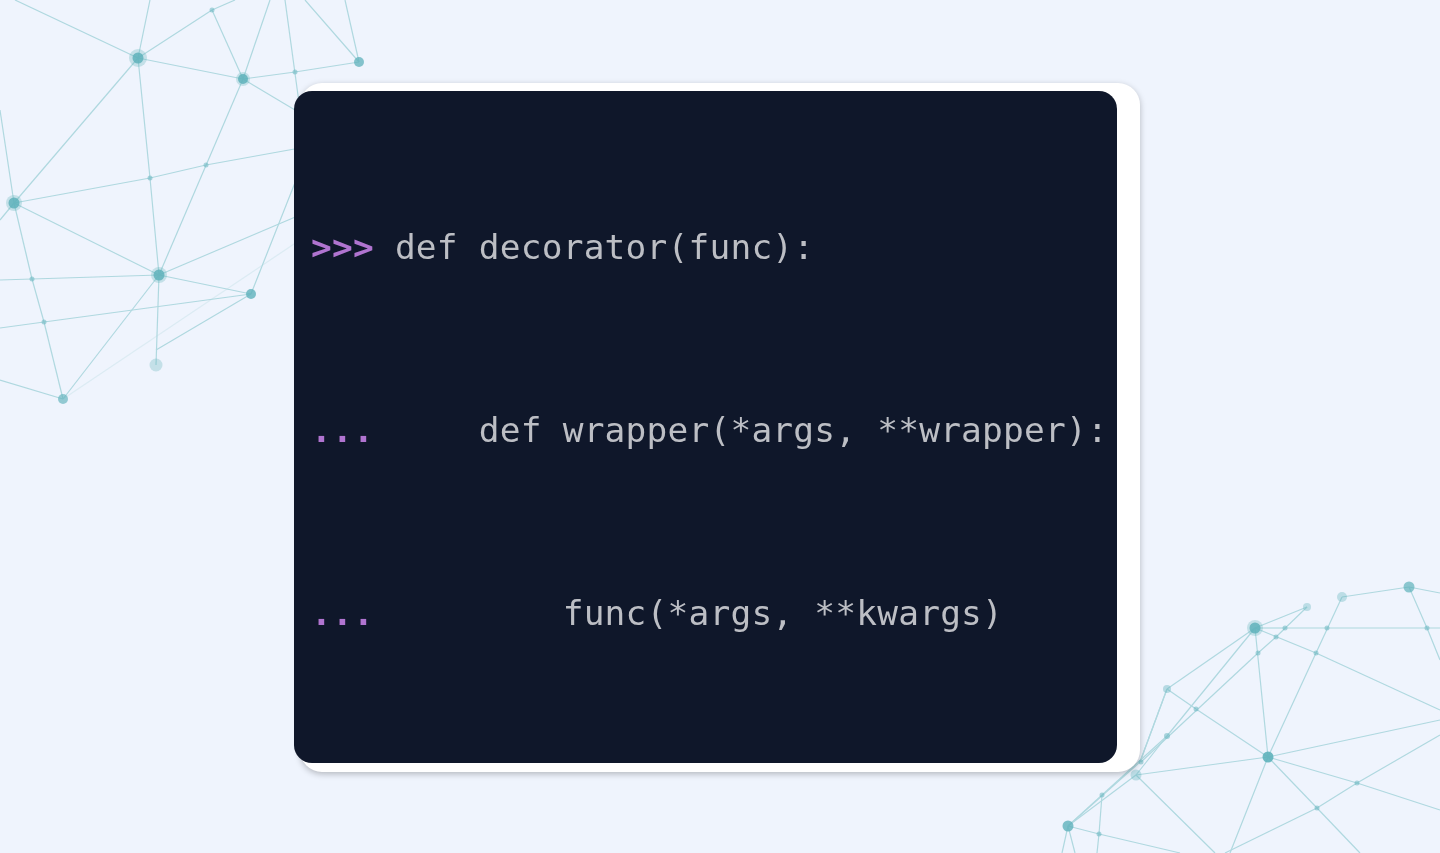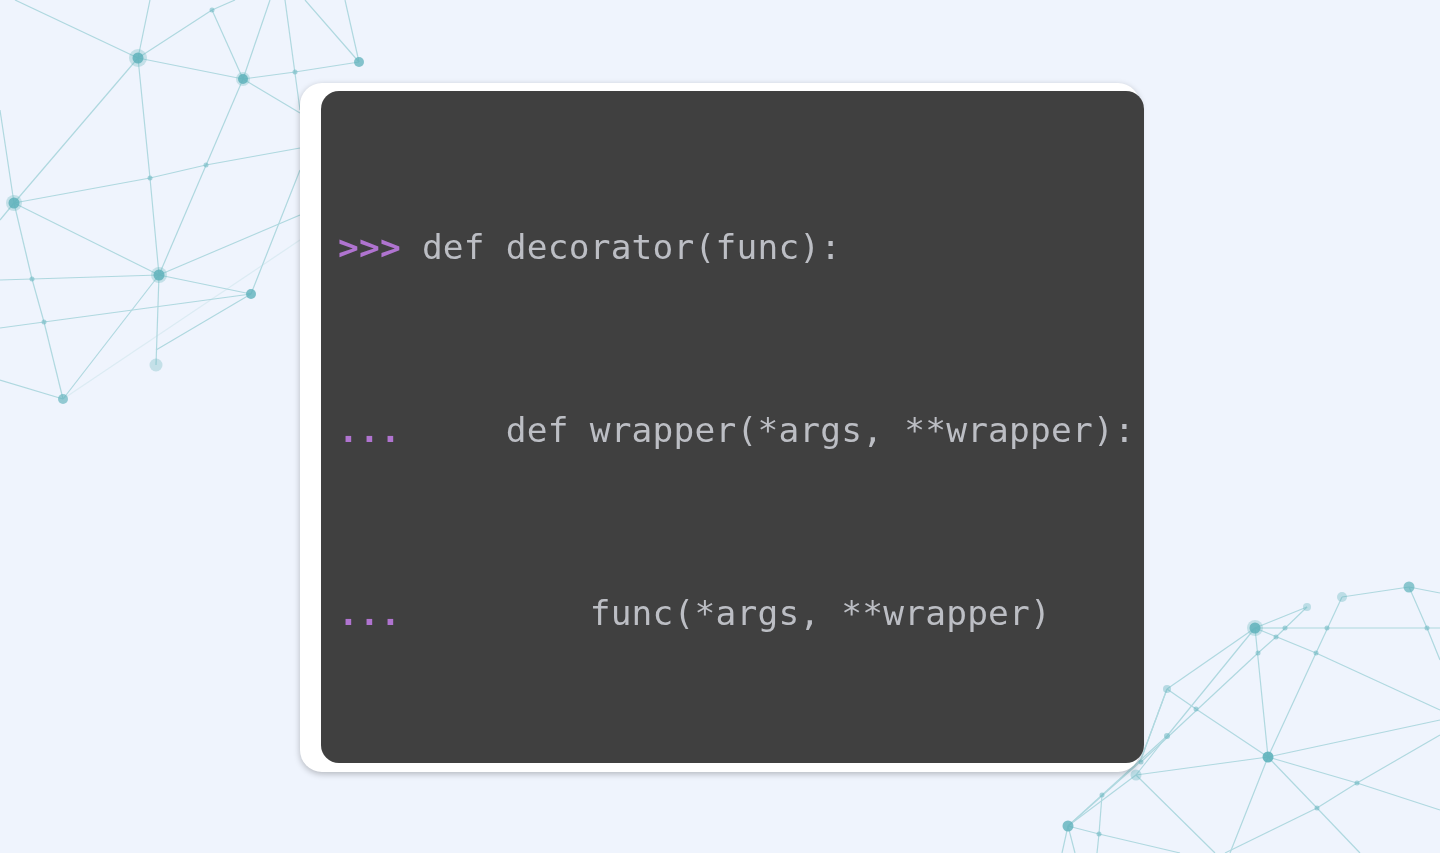--- a/index.html
+++ b/index.html
@@ -20,25 +20,25 @@
       left: 300px;
       top: 83px;
       width: 840px;
       height: 689px;
       background: #ffffff;
       border-radius: 22px;
       box-shadow: 0 2px 6px rgba(0,0,0,0.25);
     }
     .terminal {
       position: absolute;
-      left: 321px;
+      left: 294px;
       top: 91px;
       width: 823px;
       height: 672px;
-      background: #404040;
+      background: #0f172a;
       border-radius: 18px;
       overflow: hidden;
     }
     .code {
       position: absolute;
       left: 17px;
       top: 4px;
       margin: 0;
       font-family: "DejaVu Sans Mono", monospace;
       font-size: 34.5px;
@@ -189,21 +189,21 @@
     <circle cx="1068" cy="826" r="5.5" opacity="0.8"></circle>
     <circle cx="1099" cy="834" r="2.5" opacity="0.5"></circle>
   </g>
 </svg>
 
 <div class="card-frame"></div>
 <div class="terminal">
   <div class="code">
     <span class="line"><span class="prompt">&gt;&gt;&gt; </span><span>def decorator(func):</span></span>
     <span class="line"><span class="prompt">... </span><span>    def wrapper(*args, **wrapper):</span></span>
-    <span class="line"><span class="prompt">... </span><span>        func(*args, **wrapper)</span></span>
+    <span class="line"><span class="prompt">... </span><span>        func(*args, **kwargs)</span></span>
     
     
     
     
     
     
     
     
   </div>
 </div>

